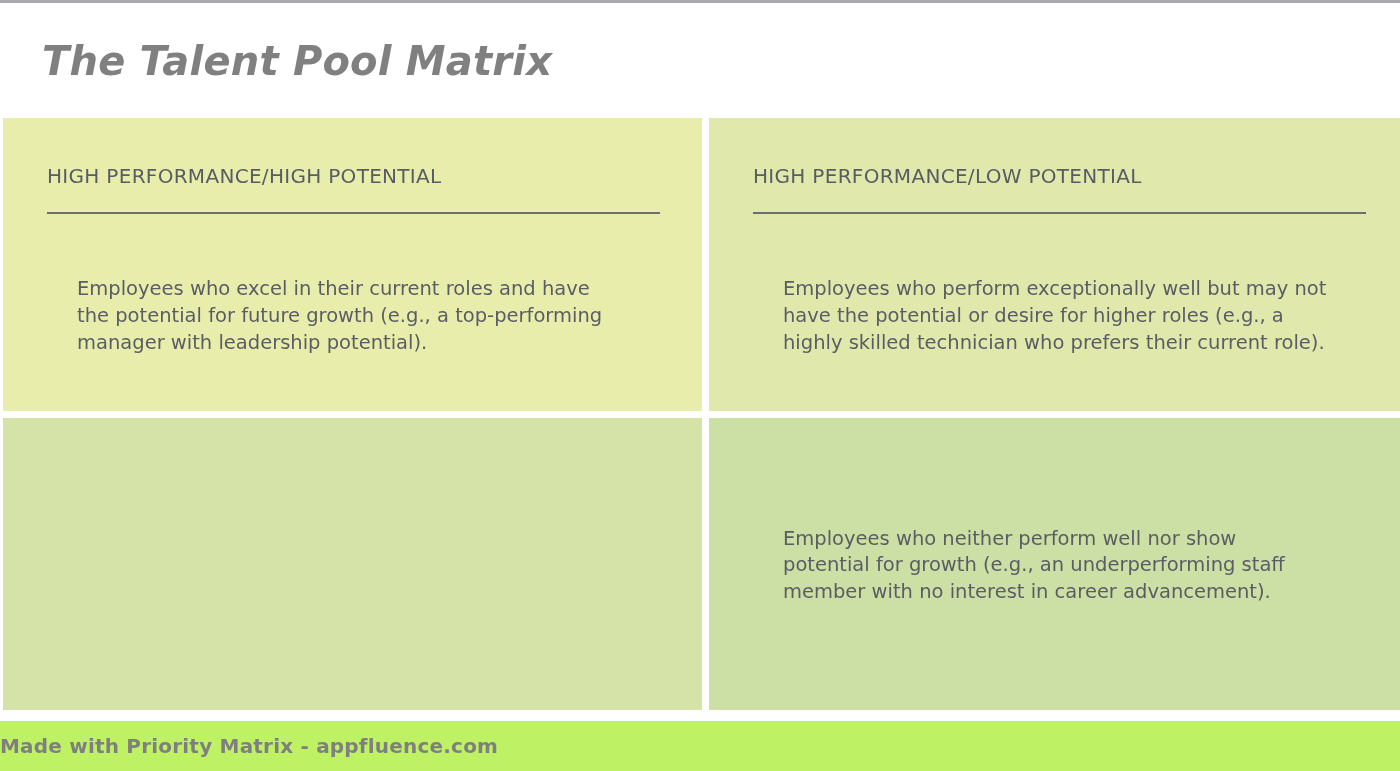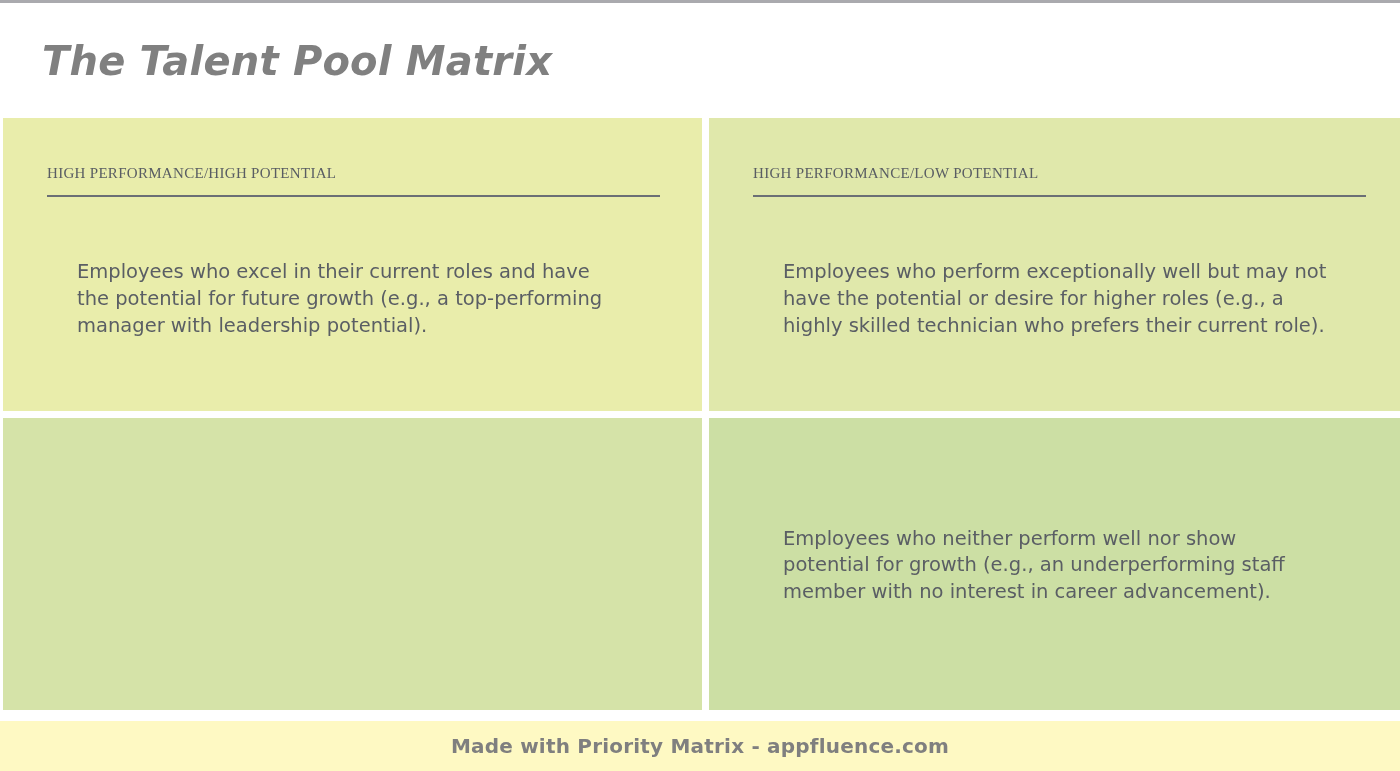--- a/index.html
+++ b/index.html
@@ -64,52 +64,51 @@
     box-sizing: border-box;
     padding: 46px 44px 20px 44px;
     overflow: hidden;
   }
   .q1 { background: #e9edab; }
   .q2 { background: #e0e8ab; }
   .q3 { background: #d5e3a8; }
   .q4 { background: #ccdfa4; }
 
   .quadrant-header {
-    font-size: 15px;
+    font-size: 20px;
     color: #595d63;
     letter-spacing: 0.3px;
     line-height: 1.2;
     white-space: nowrap;
-    padding-bottom: 13px;
+    padding-bottom: 24px;
     border-bottom: 2px solid #6b6f75;
     width: 613px;
     box-sizing: border-box;
-    font-family: Liberation Serif, serif;
   }
 
   .quadrant-body {
     margin-top: 62px;
     margin-left: 30px;
     font-size: 19.5px;
     line-height: 1.38;
     color: #5a5e64;
     width: 545px;
   }
 
   
   .footer-gap {
     flex: 0 0 11px;
     background: #ffffff;
   }
   .footer {
     flex: 1 1 auto;
-    background: #fef9c3;
+    background: #bef264;
     display: flex;
     align-items: center;
-    justify-content: center;
+    justify-content: flex-start;
   }
   .footer-text {
     font-size: 20px;
     font-weight: bold;
     color: #7f7f7f;
     letter-spacing: 0.2px;
   }
 </style>
 </head>
 <body>

